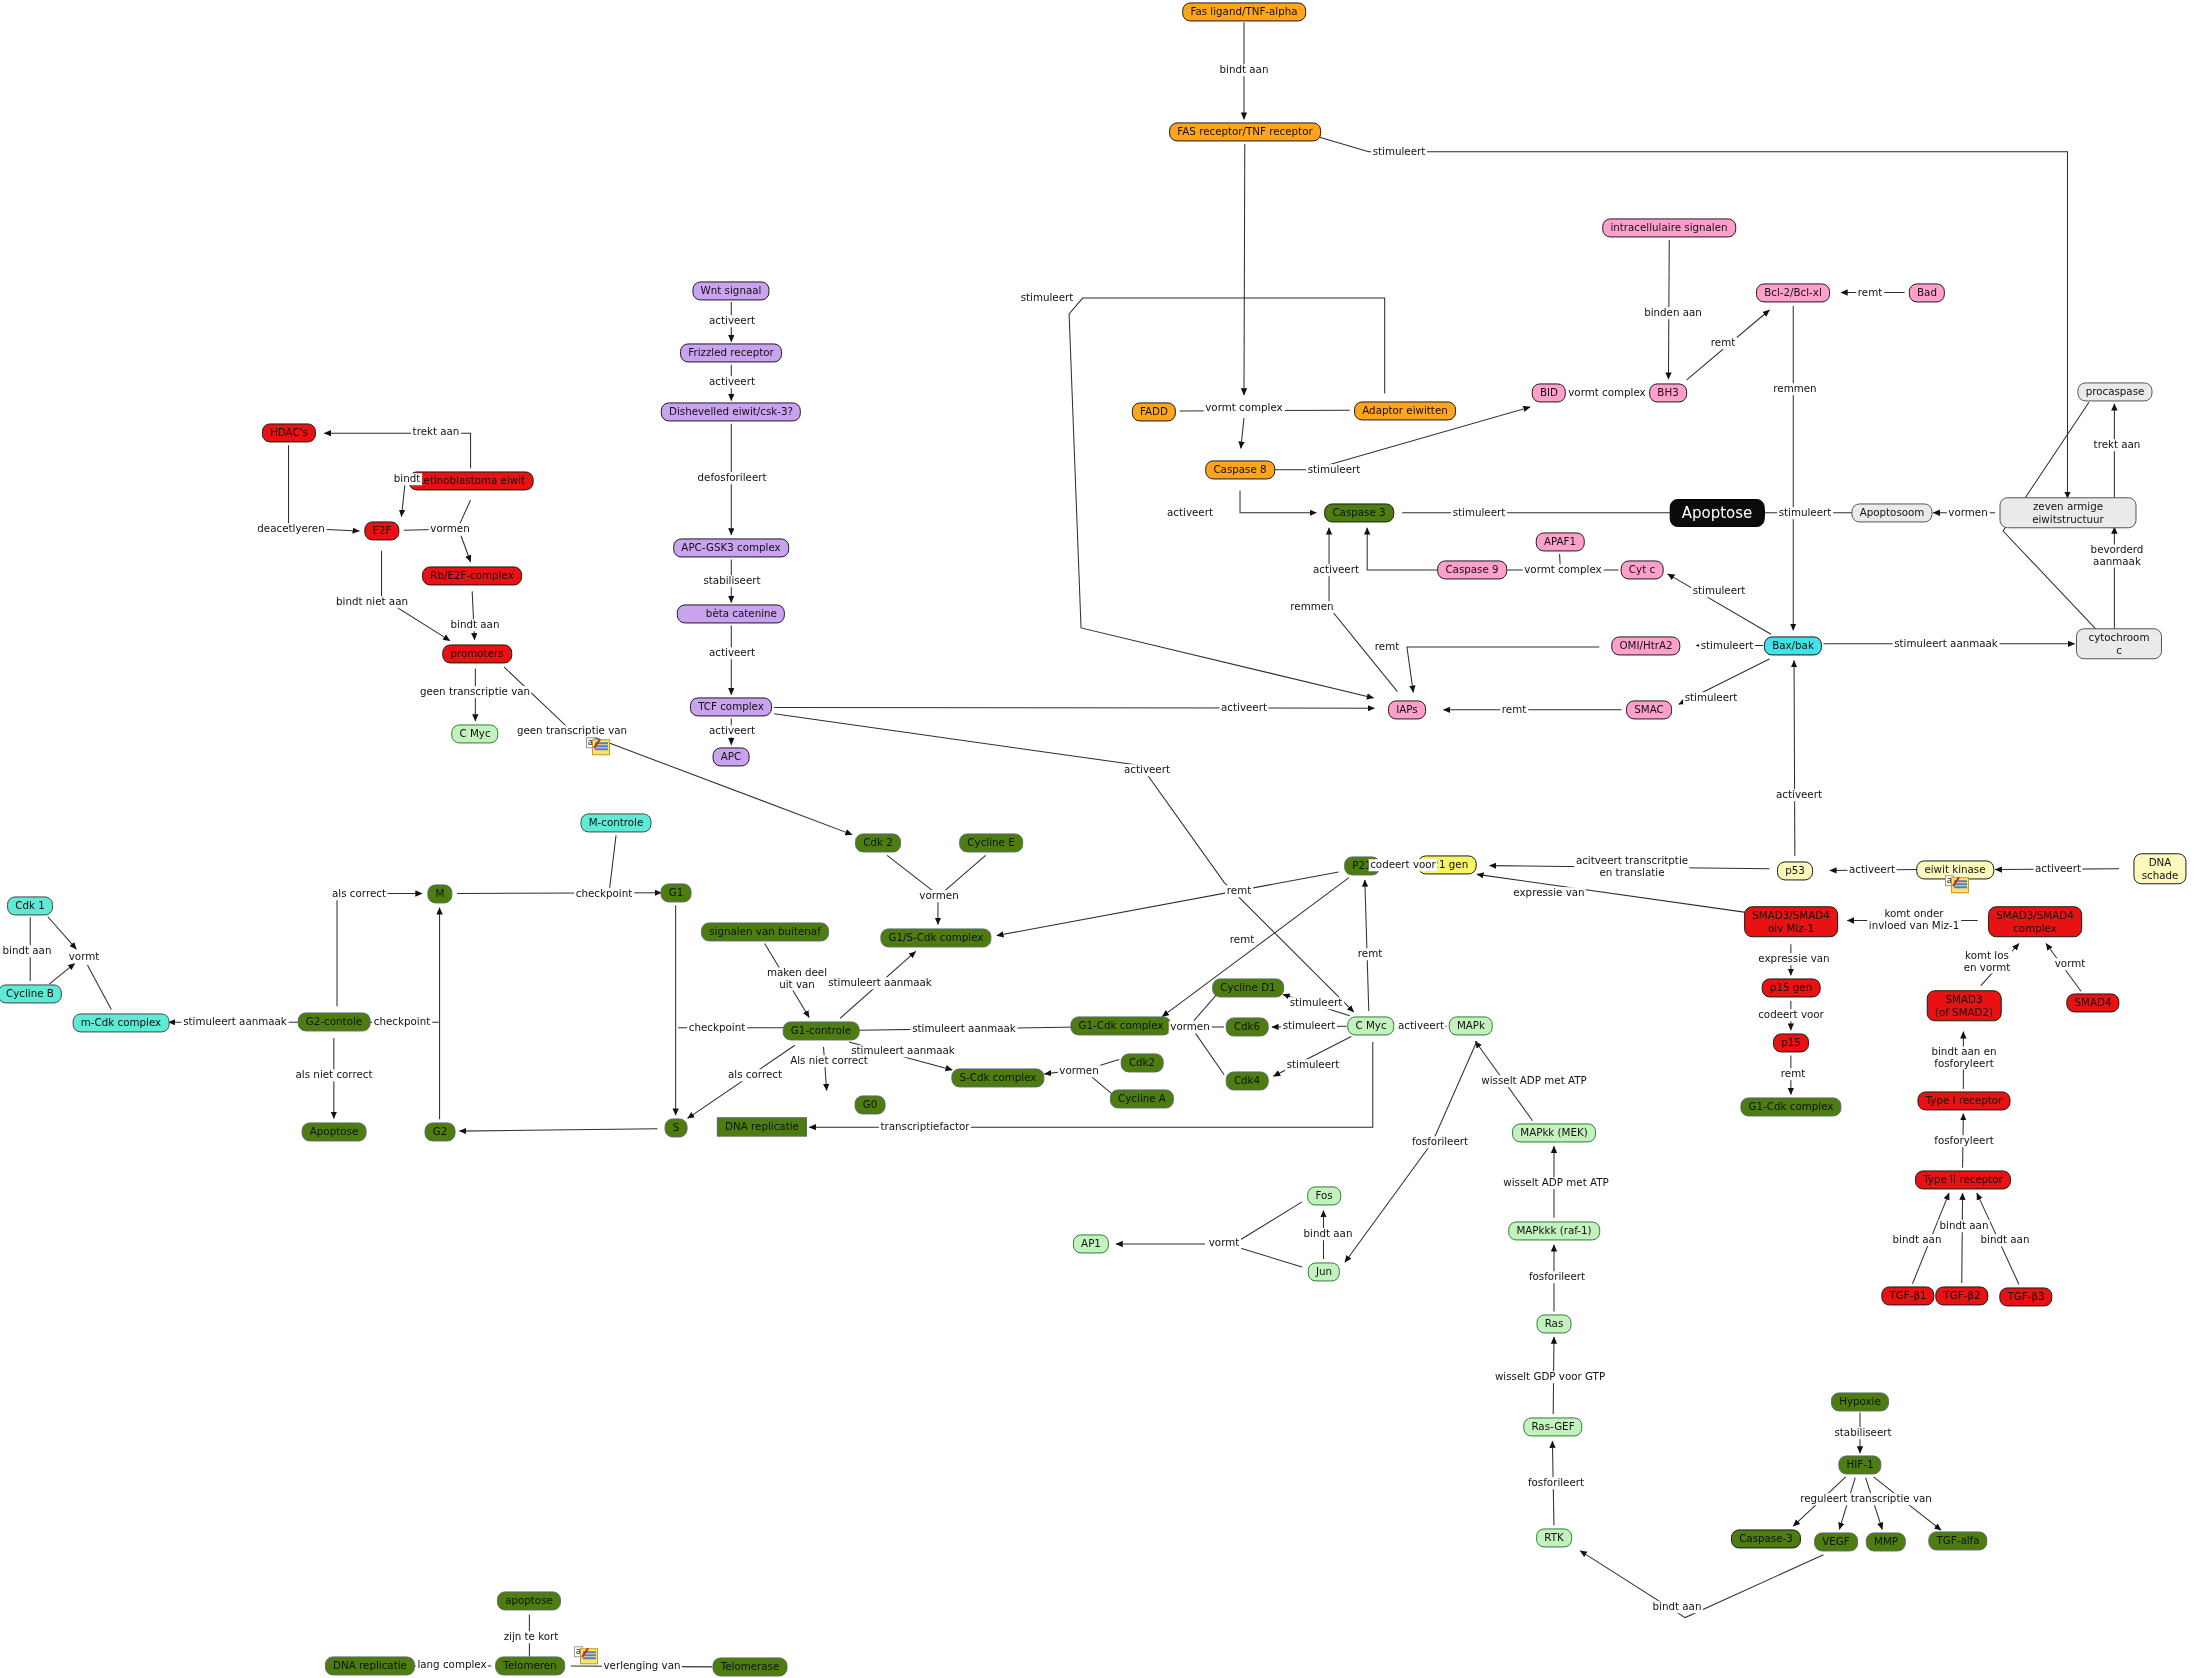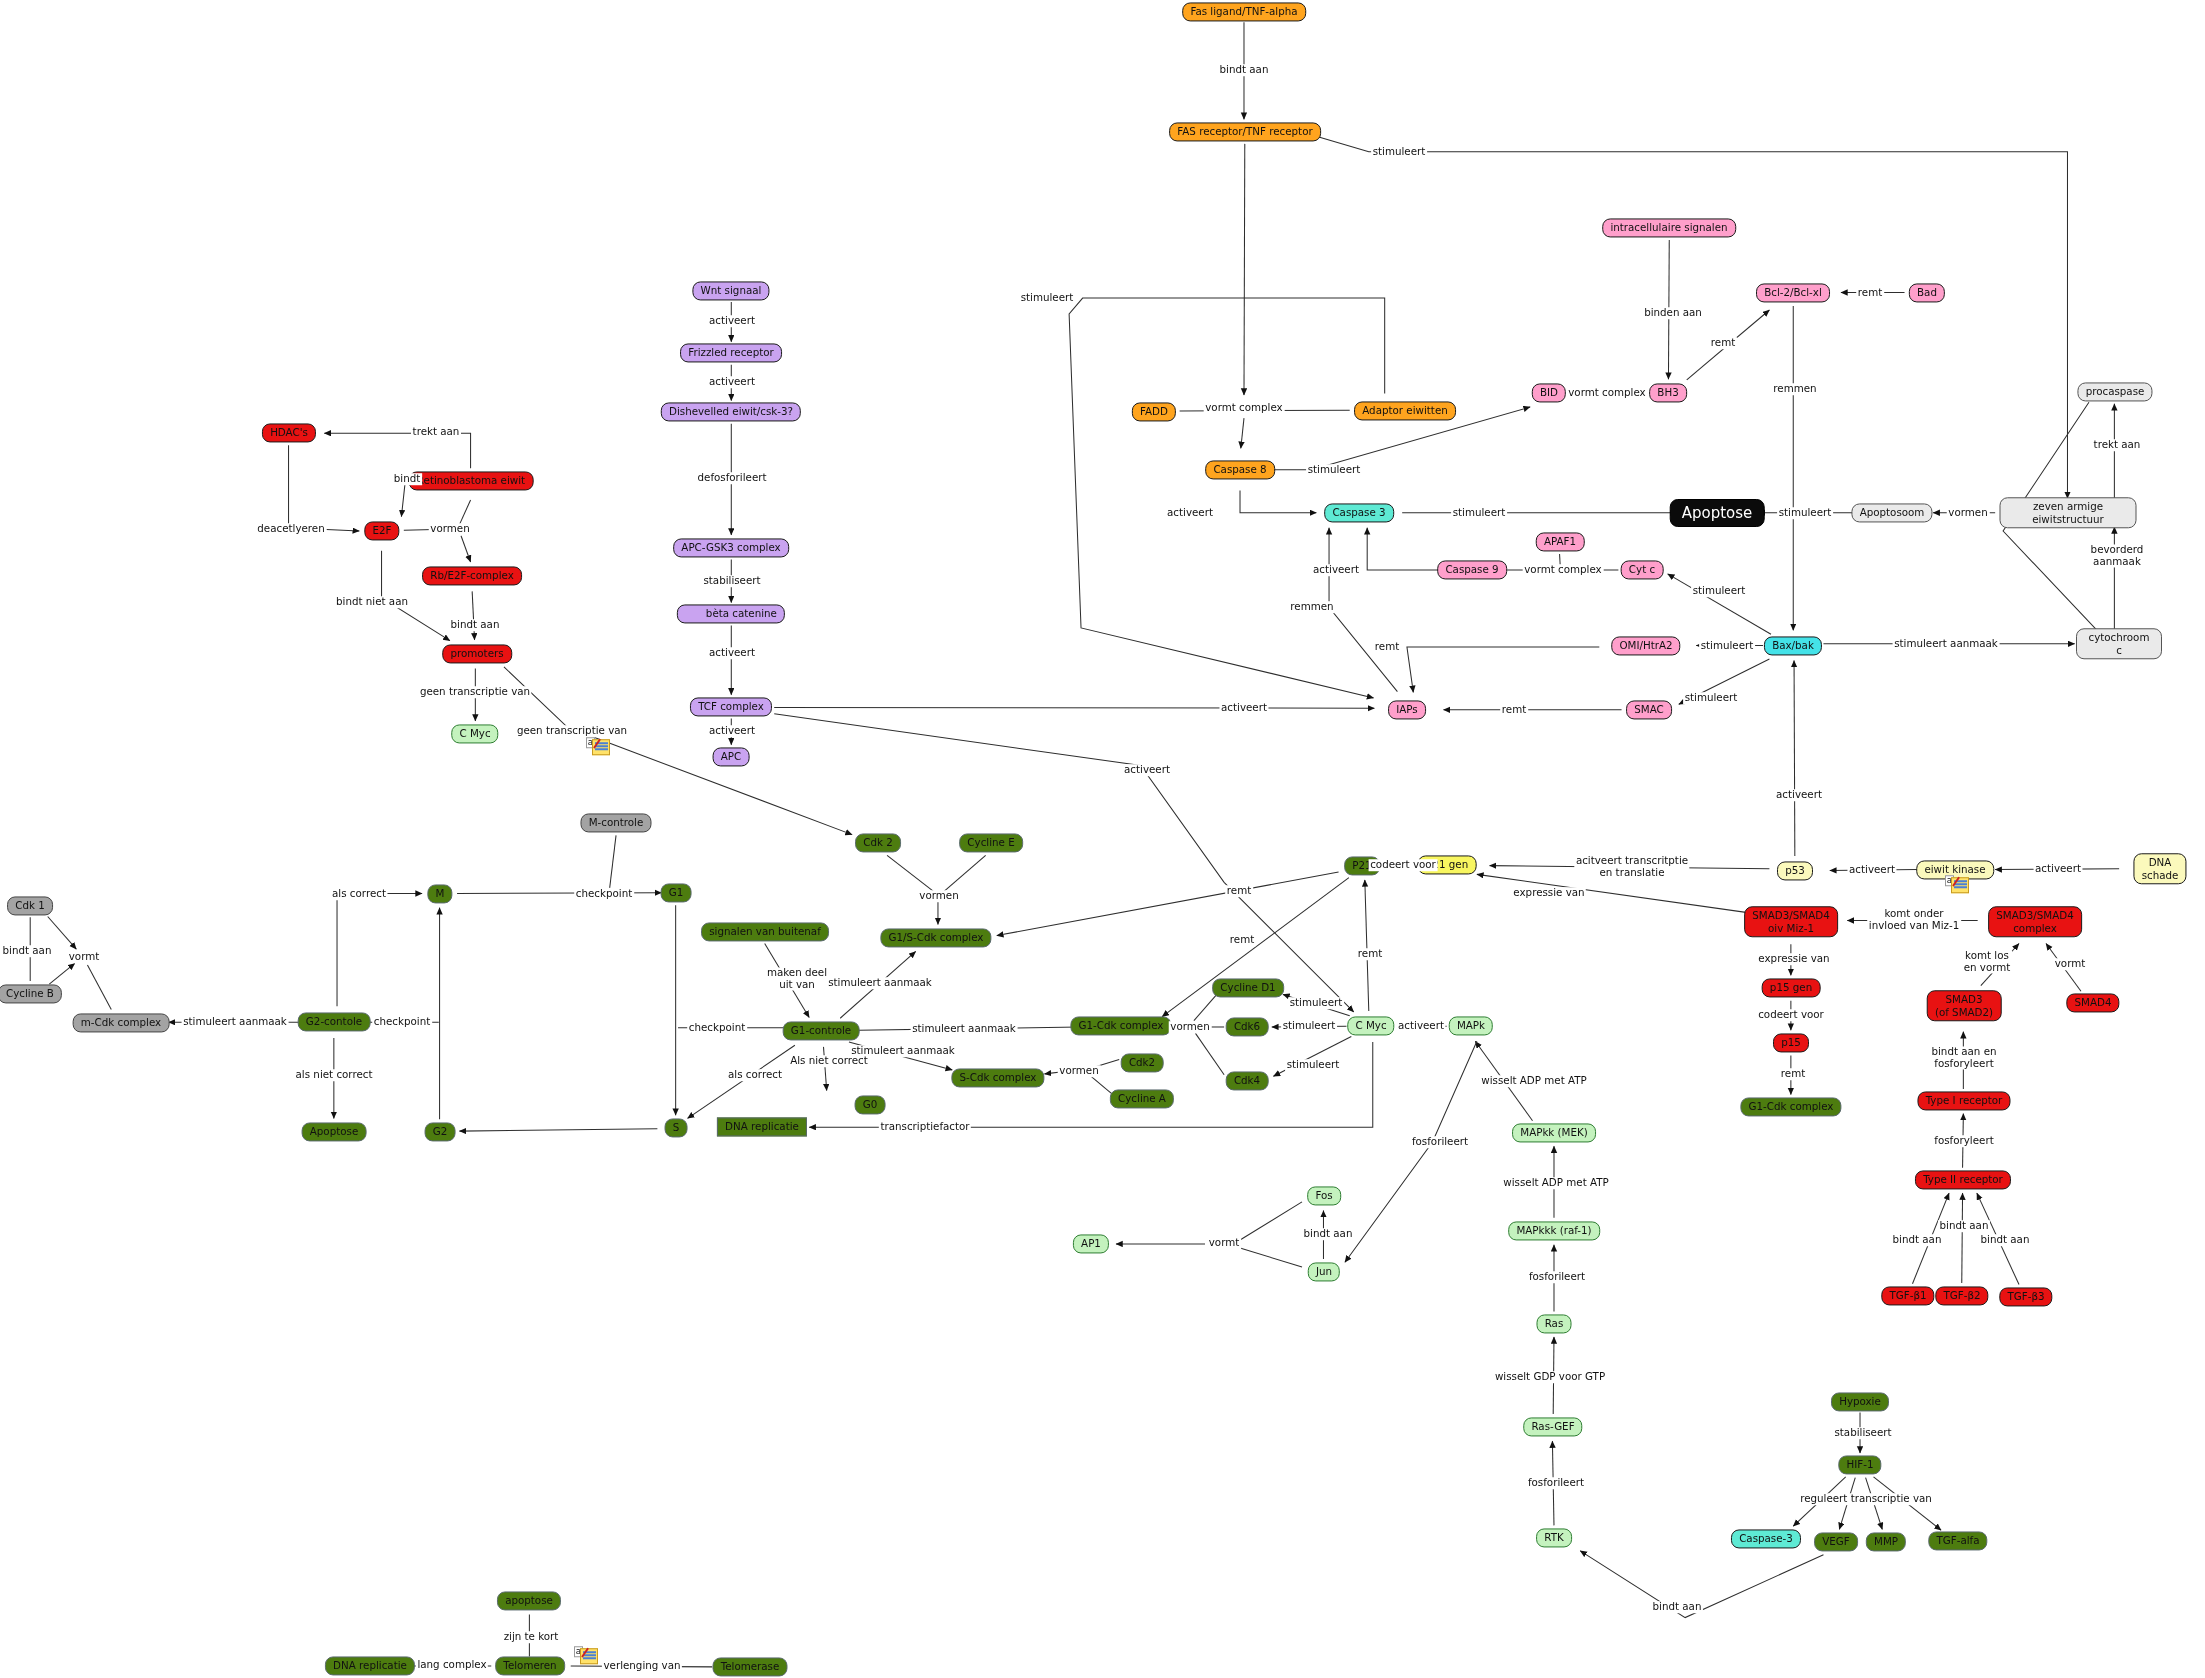--- a/index.html
+++ b/index.html
@@ -6,28 +6,28 @@
   #canvas{position:relative;width:2205px;height:1678px;background:#ffffff;overflow:hidden;
           font-family:"DejaVu Sans","Liberation Sans",sans-serif;}
   #edge-layer{position:absolute;left:0;top:0;width:2205px;height:1678px;}
   .node{position:absolute;transform:translate(-50%,-50%);border:1.1px solid #1a1a1a;border-radius:8px;
         padding:2.4px 7.2px;font-size:10.3px;line-height:1.2;color:#111;white-space:pre-line;text-align:center;
         box-sizing:border-box;}
   .c-orange{background:#FFA41E;}
   .c-pink{background:#FF9FCB;}
   .c-red{background:#E81212;}
   .c-purple{background:#C9A3F0;}
-  .c-green{background:#5eead4;}
+  .c-green{background:#4d7c0f;}
   .c-lightgreen{background:#C4F2BE;border-color:#2e7d32;}
   .c-yellow{background:#F8F660;}
   .c-paleyellow{background:#FBF9BC;}
   .c-cyan{background:#44E2E8;}
   .c-grey{background:#EAEAEA;border-color:#555;}
   .c-bluegrey{background:#4d7c0f;border-color:#5a6a6e;}
-  .c-white{background:#a3a3a3;border-color:#444;}
+  .c-white{background:#5eead4;border-color:#444;}
   .c-black{background:#0B0B0B;color:#ffffff;font-size:15px;padding:4px 11px;border-color:#000;}
   .shape-rect{border-radius:0;}
   .elabel{position:absolute;transform:translate(-50%,-50%);background:#ffffff;font-size:10.3px;line-height:1.12;
           color:#111;white-space:pre-line;text-align:center;padding:0 1.6px;}
   .note-icon{position:absolute;transform:translate(-50%,-50%);width:24px;height:17.5px;}
   .note-icon .a{position:absolute;left:0;top:0;font-size:8.7px;background:#fff;border:0.8px solid #999;
                 line-height:1;padding:0 0.8px;color:#111;}
   .note-icon .paper{position:absolute;left:6.4px;top:1.6px;width:16px;height:14.3px;background:#FFE269;
                     border:0.8px solid #C89A20;}
   .note-icon .paper i{position:absolute;left:1.6px;right:1.6px;height:1.6px;background:#4a7fd4;display:block;}

